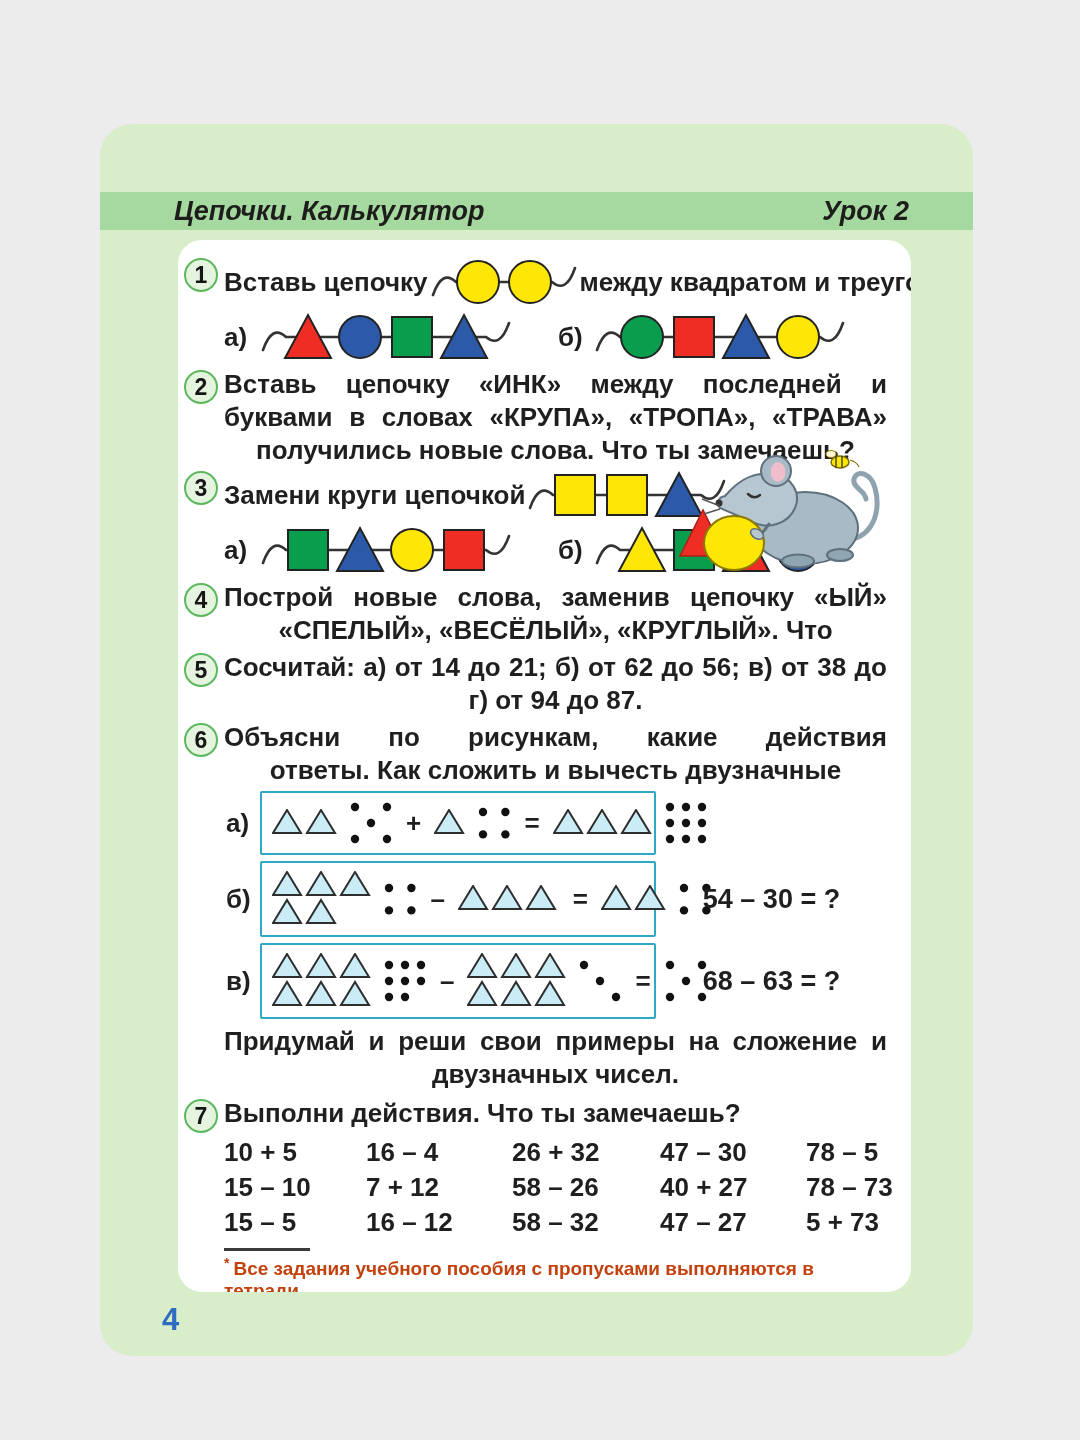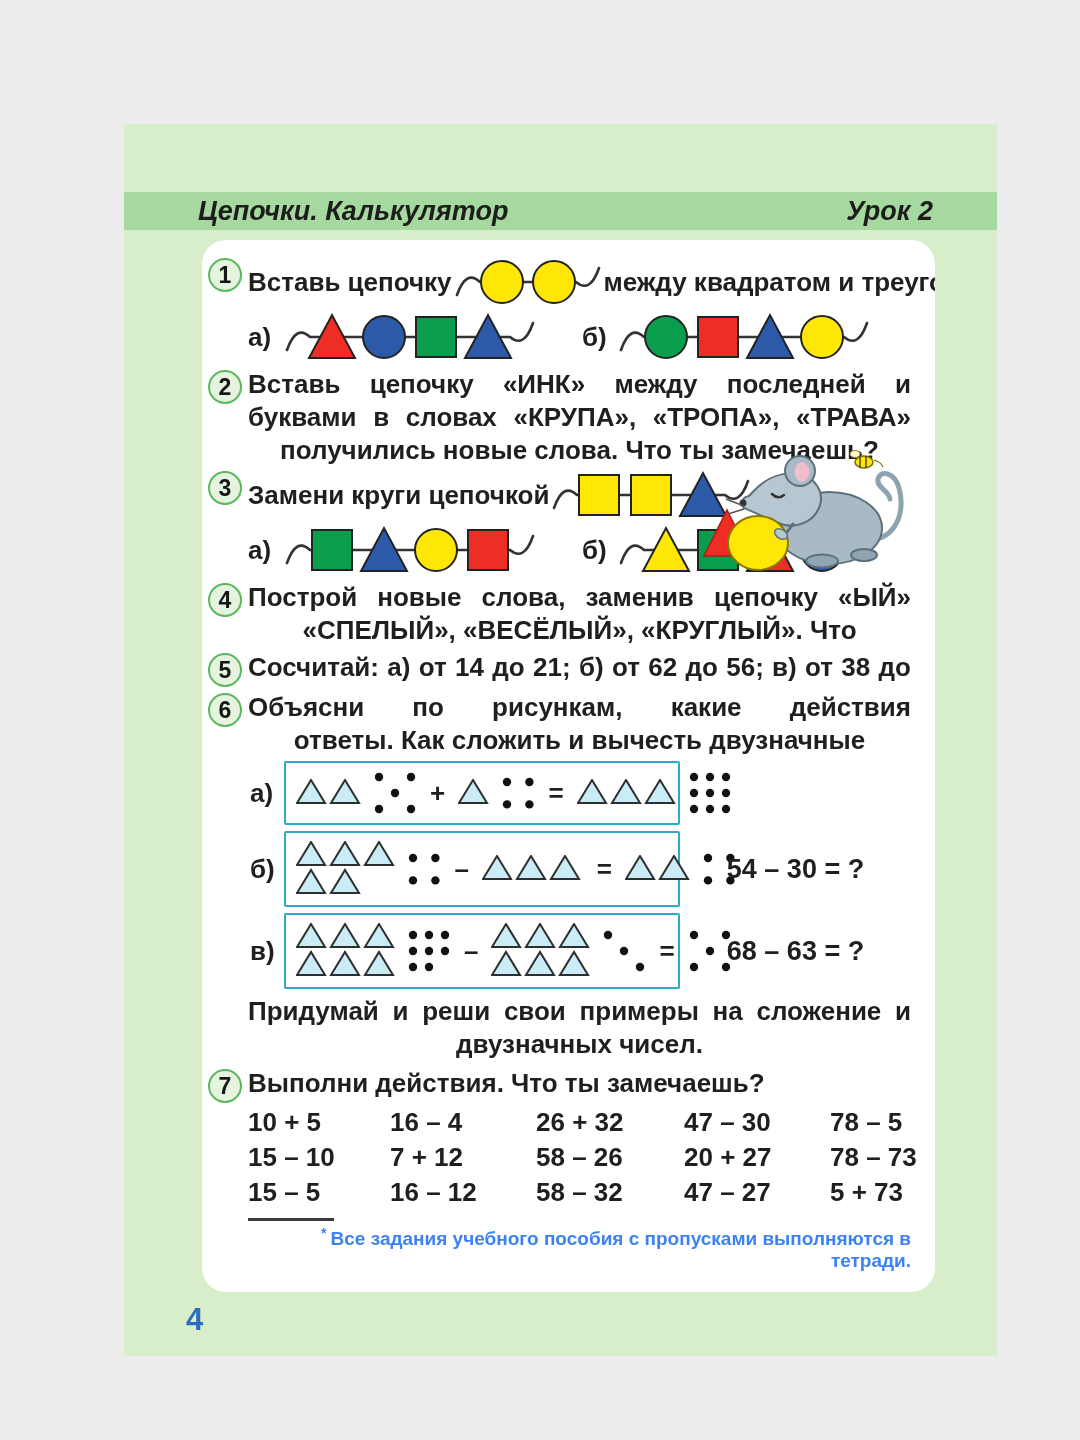--- a/index.html
+++ b/index.html
@@ -3,22 +3,23 @@
 <meta charset="utf-8">
 <style>
   html,body{margin:0;padding:0;}
   body{
     width:1080px;height:1440px;position:relative;overflow:hidden;
     background:#ececec;
     font-family:"Liberation Sans", sans-serif;
     color:#1f1f1e;
   }
   .page{
-    position:absolute;left:124px;top:124px;width:873px;height:1232px;
+    position:absolute;left:100px;top:124px;width:873px;height:1232px;
     background:#d8edca;
+    border-radius:32px;
   }
   .header-bar{
     position:absolute;left:0;right:0;top:68px;height:38px;
     background:#a6d9a0;
     display:flex;justify-content:space-between;align-items:center;
     padding:0 64px 0 74px;
     font-size:27px;font-weight:700;font-style:italic;color:#1d1d1b;
   }
   .card{
     position:absolute;left:78px;top:116px;width:733px;height:1052px;
@@ -53,21 +54,21 @@
   .op{font-size:26px;font-weight:700;margin:0 2px;}
   .eq{flex:1;text-align:center;font-size:27px;font-weight:700;white-space:nowrap;}
   .followup{margin-top:6px;}
   .grid7{
     display:grid;grid-template-columns:142px 146px 148px 146px auto;
     padding-left:46px;margin-top:2px;
     font-size:26px;font-weight:700;line-height:35px;
   }
   .grid7 .cell{white-space:nowrap;}
   .foot-rule{width:86px;border-top:3px solid #3a3a3a;margin:8px 0 0 46px;}
-  .footnote{padding-left:46px;margin-top:4px;font-size:19px;font-weight:700;color:#3b82f6;text-align:right;}
+  .footnote{padding-left:46px;margin-top:4px;font-size:19px;font-weight:700;color:#c2410c;}
   .footnote sup{font-size:14px;margin-right:4px;}
   .page-number{
     position:absolute;left:62px;top:1178px;
     font-size:31px;font-weight:700;color:#2d6cc0;
   }
   .mouse{position:absolute;right:24px;top:206px;width:215px;height:130px;}
   .mt6{margin-top:6px;} .mt4{margin-top:4px;} .mt2{margin-top:2px;}
   svg.chain{display:block;}
 </style>
 </head>
@@ -185,20 +186,21 @@
           <div class="jline last">«СПЕЛЫЙ», «ВЕСЁЛЫЙ», «КРУГЛЫЙ». Что получилось?</div>
         </div>
     </div>
 
     <div class="task mt4">
       <div class="badge-col">
         <div class="badge">5</div>
       </div>
       <div class="task-body">
           <div class="jline">Сосчитай: а) от 14 до 21;  б) от 62 до 56;  в) от 38 до 45;</div>
+          <div class="jline last">г) от 94 до 87.</div>
         </div>
     </div>
 
     <div class="task mt4">
       <div class="badge-col">
         <div class="badge">6</div>
       </div>
       <div class="task-body">
           <div class="jline">Объясни по рисункам, какие действия выполнили. Назови</div>
           <div class="jline last">ответы. Как сложить и вычесть двузначные числа?</div>
@@ -368,21 +370,21 @@
 
     <div class="grid7">
         <div class="cell">10 + 5</div>
         <div class="cell">16 – 4</div>
         <div class="cell">26 + 32</div>
         <div class="cell">47 – 30</div>
         <div class="cell">78 – 5</div>
         <div class="cell">15 – 10</div>
         <div class="cell">7 + 12</div>
         <div class="cell">58 – 26</div>
-        <div class="cell">20 + 27</div>
+        <div class="cell">40 + 27</div>
         <div class="cell">78 – 73</div>
         <div class="cell">15 – 5</div>
         <div class="cell">16 – 12</div>
         <div class="cell">58 – 32</div>
         <div class="cell">47 – 27</div>
         <div class="cell">5 + 73</div>
       </div>
 
     <div class="foot-rule"></div>
     <div class="footnote">

